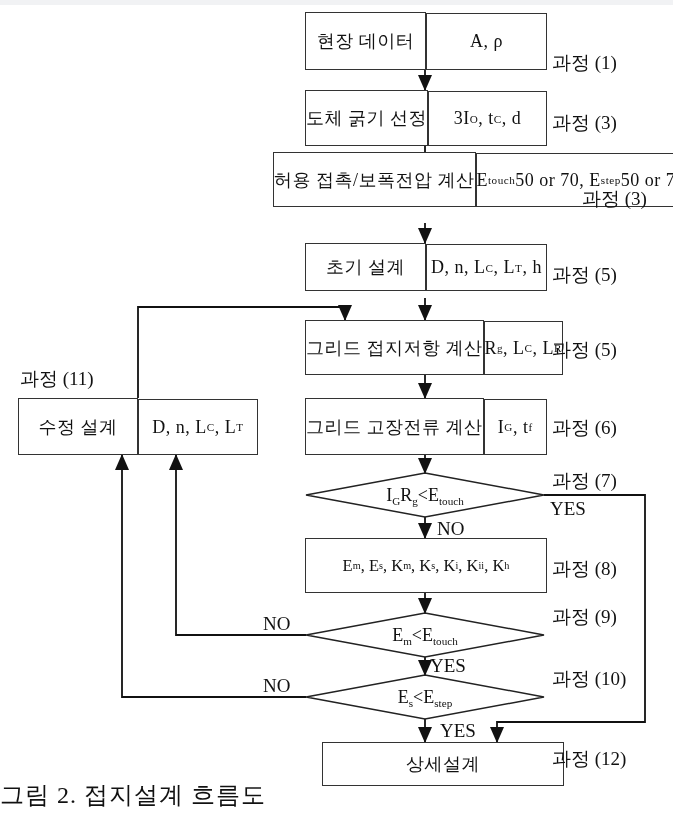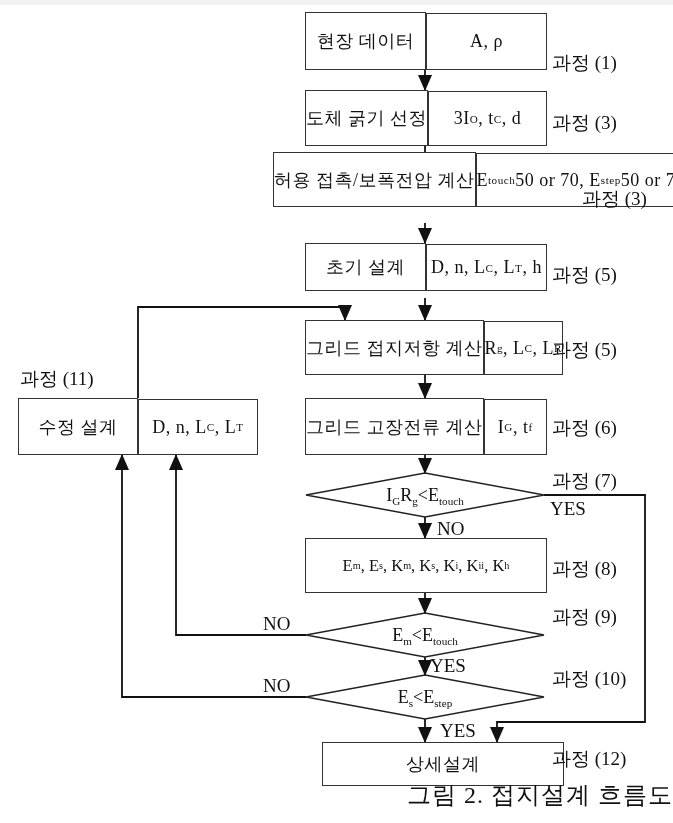--- a/index.html
+++ b/index.html
@@ -21,21 +21,21 @@
   sub { font-size:0.62em; line-height:0; }
   .dtext {
     position:absolute; transform:translate(-50%,-50%);
     font-size:18px; white-space:nowrap; text-align:left;
   }
   .step-label, .edge-label {
     position:absolute; font-size:19px; line-height:22px; white-space:nowrap;
   }
   .caption {
     position:absolute; left:0; top:779px; width:673px;
-    text-align:right; font-size:24px; letter-spacing:1px;
+    text-align:left; font-size:24px; letter-spacing:1px;
   }
 </style>
 </head>
 <body>
 
 <div class="stage">
 
   <div class="topbar"></div>
 
   <svg class="wires" width="673" height="823" viewBox="0 0 673 823">

